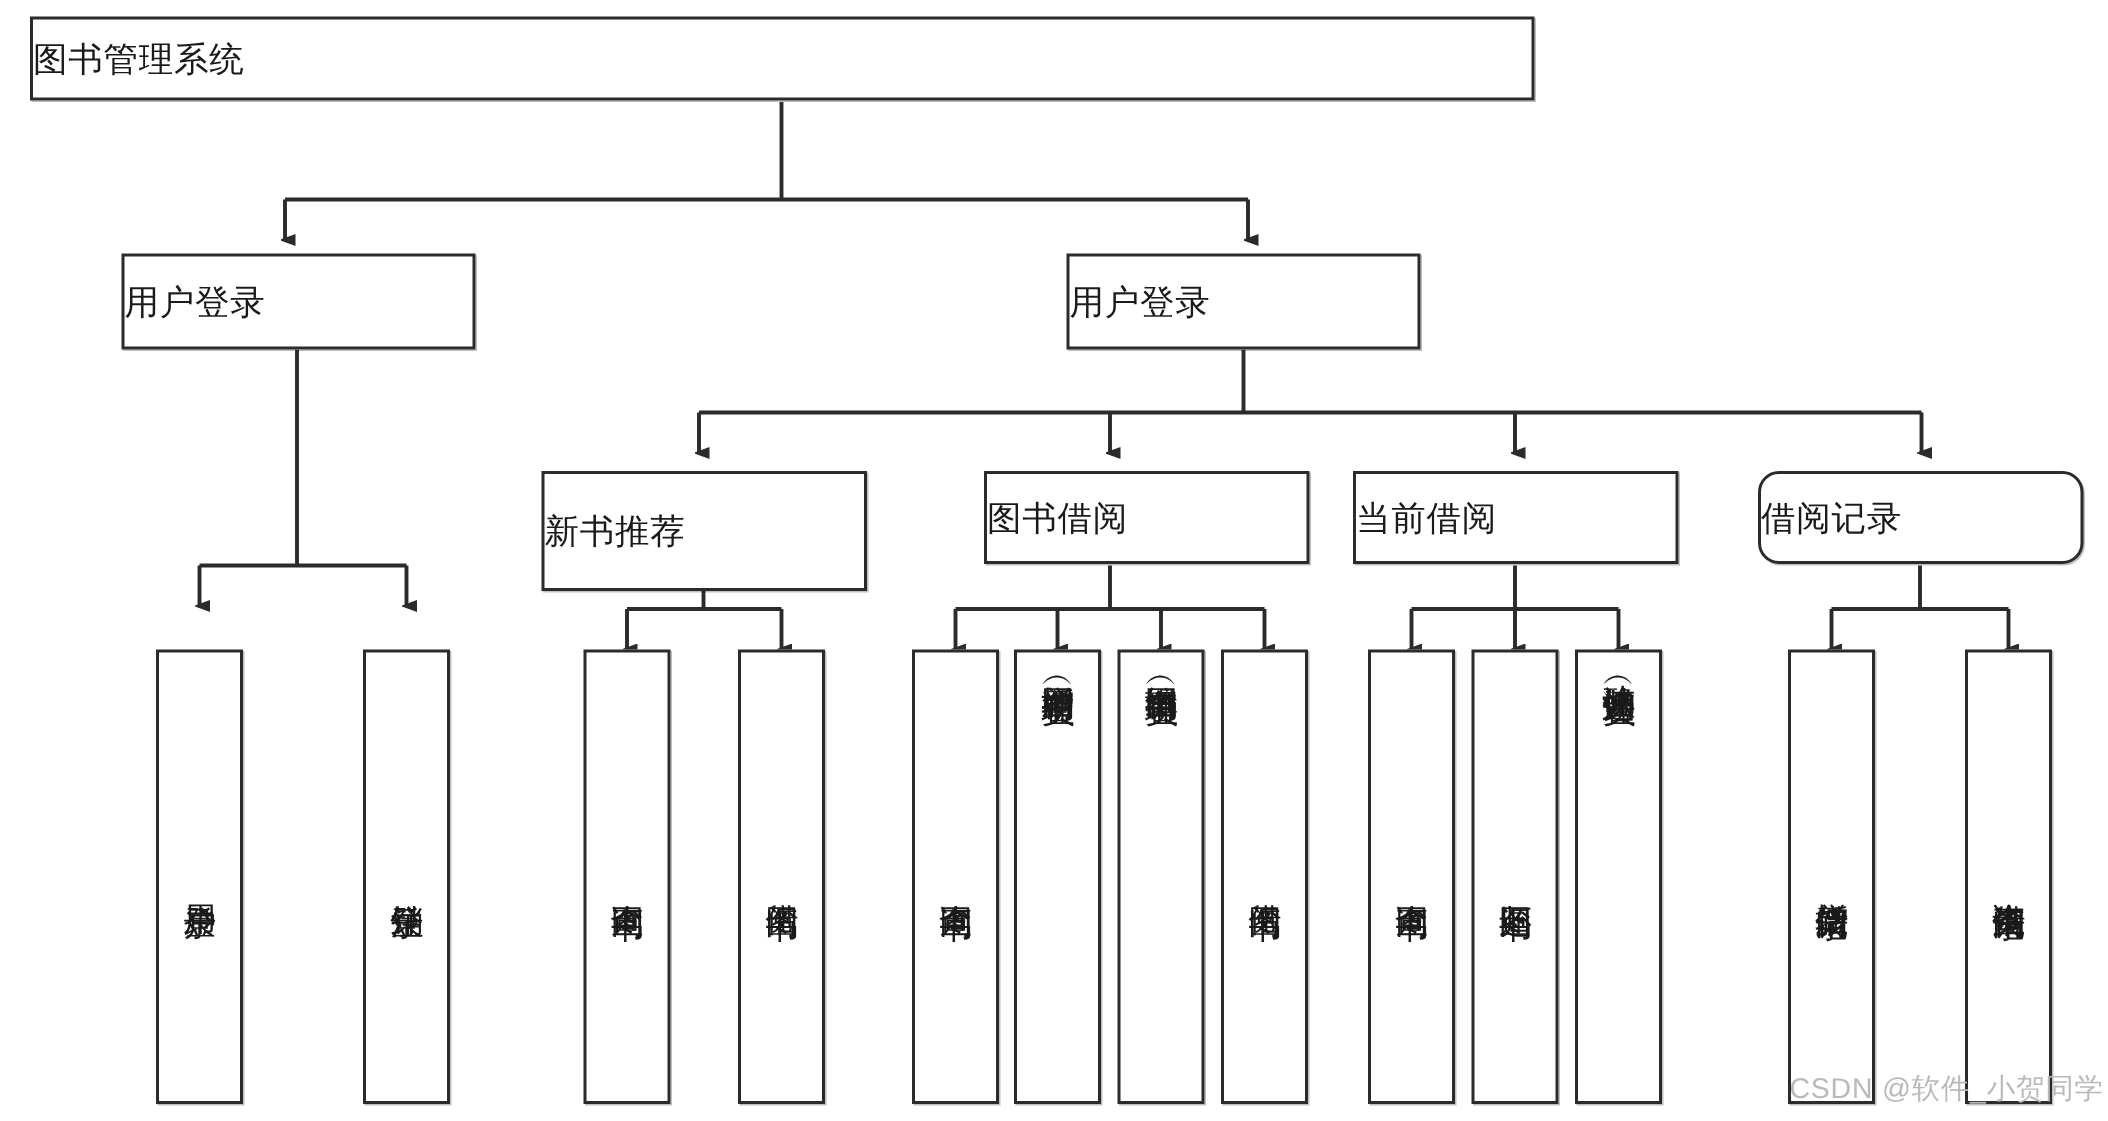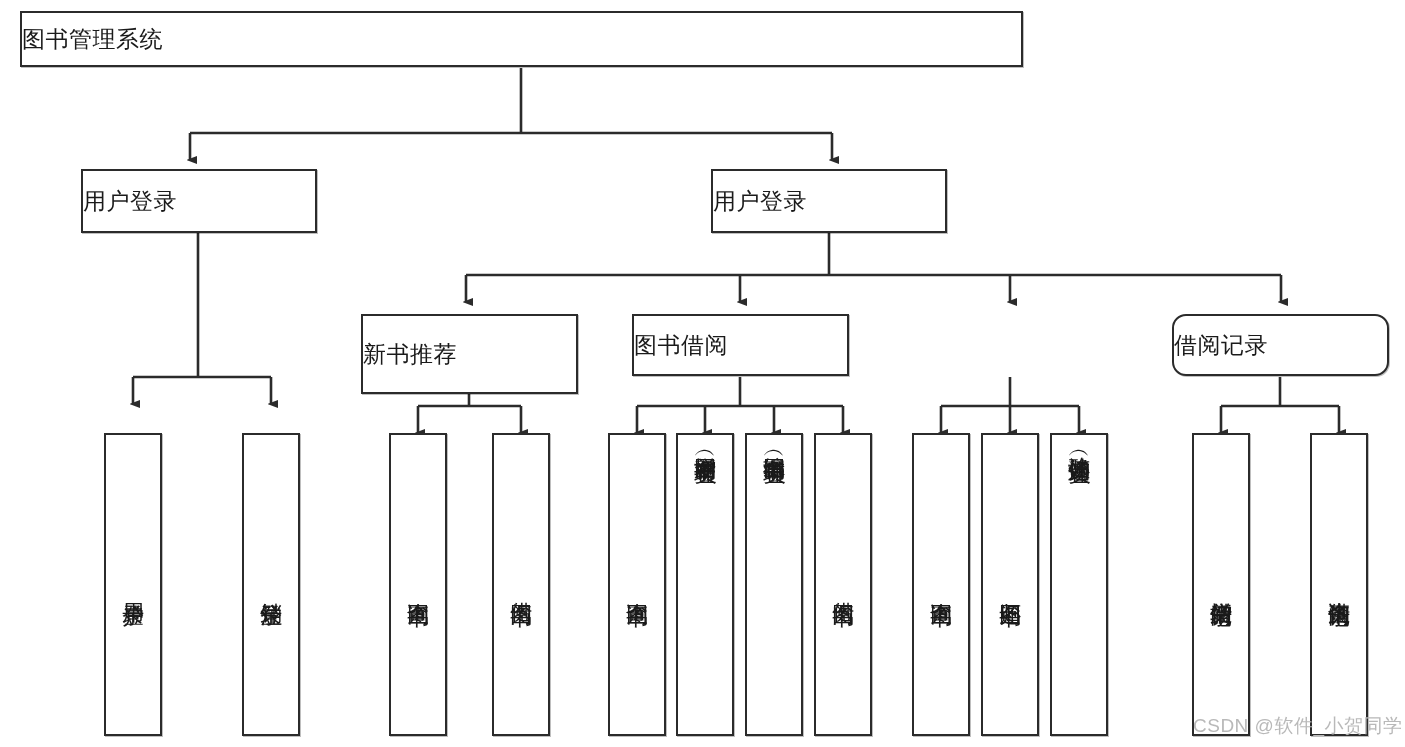--- a/index.html
+++ b/index.html
@@ -127,22 +127,25 @@
   <div class="node node-h" style="left:81px; top:169px; width:236px; height:64px;">
     <span>用户登录</span>
   </div>
   <div class="node node-h" style="left:711px; top:169px; width:236px; height:64px;">
     <span>用户登录</span>
   </div>
 
   <div class="node node-h" style="left:361px; top:314px; width:217px; height:80px;">
     <span>新书推荐</span>
   </div>
-  <div class="node node-h" style="left:632px; top:314px; width:217px; height:62px;">
+  <div class="node node-h" style="left:656px; top:314px; width:217px; height:62px;">
     <span>图书借阅</span>
+  </div>
+  <div class="node node-h" style="left:902px; top:314px; width:217px; height:62px;">
+    <span>当前借阅</span>
   </div>
   <div class="node node-h" style="left:1172px; top:314px; width:217px; height:62px;border-radius:14px;">
     <span>借阅记录</span>
   </div>
 
   <div class="node node-v" style="left:104px; top:433px; width:58px; height:303px;">
     <span>用户登录</span>
   </div>
   <div class="node node-v" style="left:242px; top:433px; width:58px; height:303px;">
     <span>注销登录</span>

